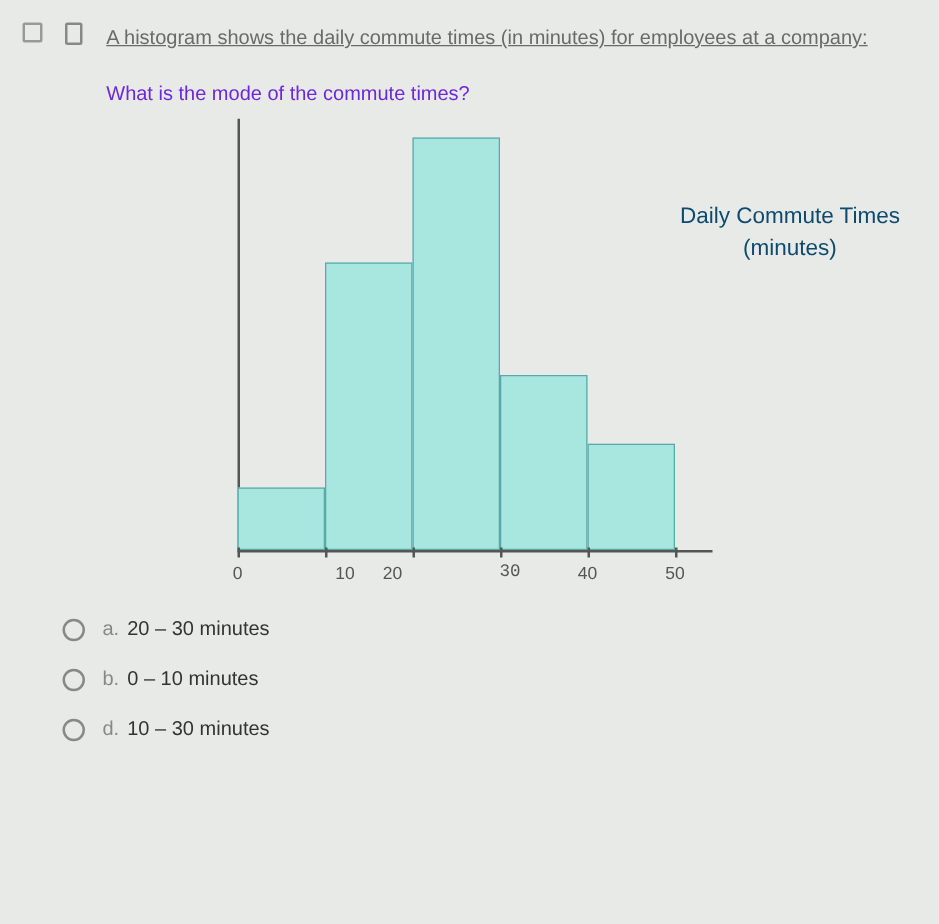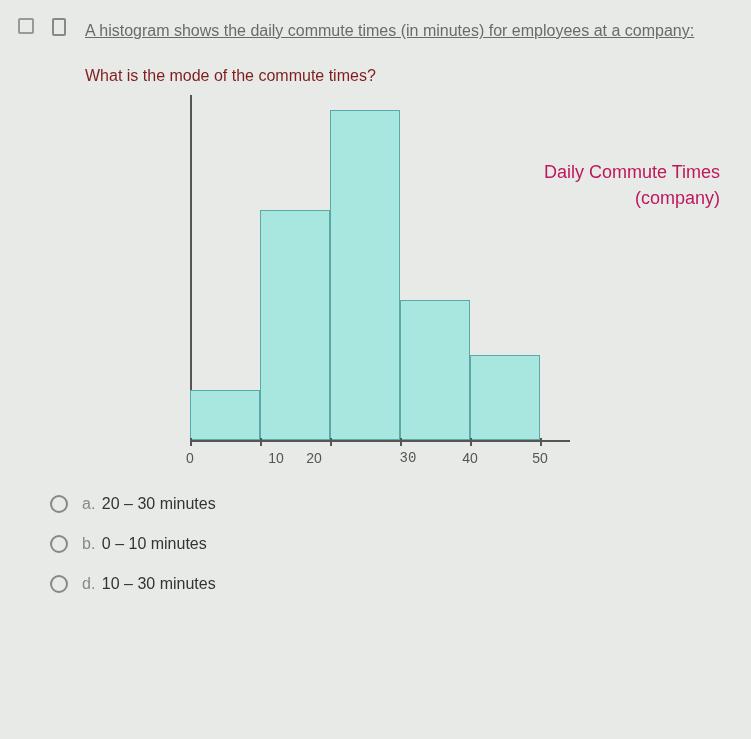--- a/index.html
+++ b/index.html
@@ -36,36 +36,36 @@
       margin-left: 55px;
       font-size: 16px;
       color: #6a6a6a;
       line-height: 1.4;
       text-decoration: underline;
     }
     .sub-question {
       margin-left: 55px;
       margin-top: 25px;
       font-size: 16px;
-      color: #7f1d1d;
+      color: #6d28d9;
     }
     .chart-container {
       margin-left: 130px;
       margin-top: 10px;
       position: relative;
       width: 560px;
       height: 380px;
     }
     .chart-title {
       position: absolute;
       right: 0;
       top: 65px;
-      text-align: right;
+      text-align: center;
       font-size: 18px;
-      color: #be185d;
+      color: #0c4a6e;
       line-height: 1.4;
     }
     .y-axis {
       position: absolute;
       left: 30px;
       top: 0;
       width: 2px;
       height: 345px;
       background: #555;
     }
@@ -132,21 +132,21 @@
   <div class="icon-page"></div>
 </div>
 
 <div class="question-text">A histogram shows the daily commute times (in minutes) for employees at a company:</div>
 
 <div class="sub-question">What is the mode of the commute times?</div>
 
 <div class="chart-container">
   <div class="chart-title">
     <div>Daily Commute Times</div>
-    <div>(company)</div>
+    <div>(minutes)</div>
   </div>
   <div class="y-axis"></div>
   <div class="x-axis"></div>
 
   <div class="bar" style="left:30px; width:70px; height:50px;"></div>
   <div class="bar" style="left:100px; width:70px; height:230px;"></div>
   <div class="bar" style="left:170px; width:70px; height:330px;"></div>
   <div class="bar" style="left:240px; width:70px; height:140px;"></div>
   <div class="bar" style="left:310px; width:70px; height:85px;"></div>
 

